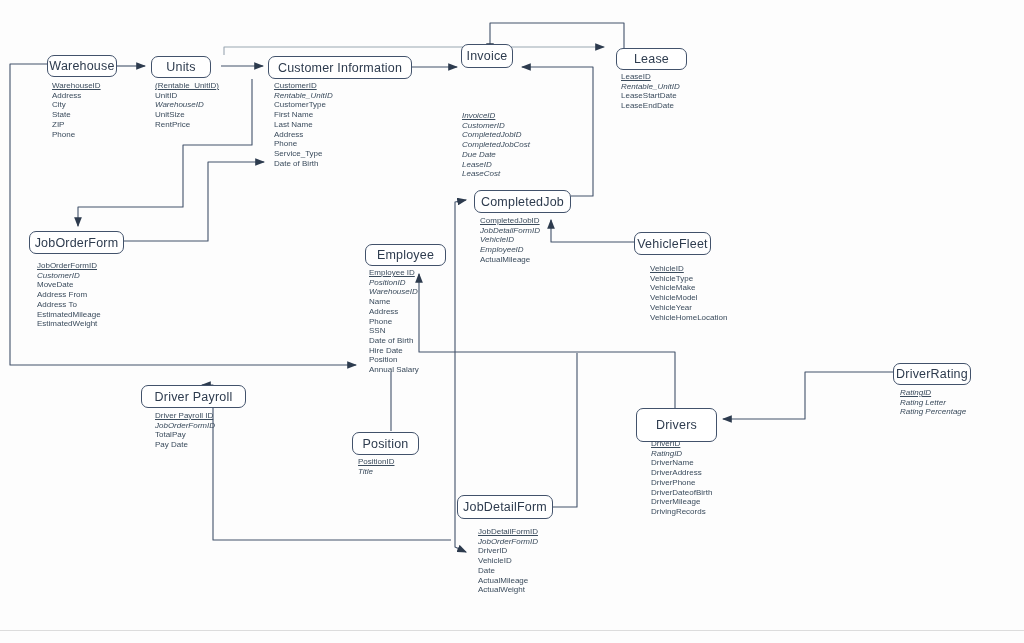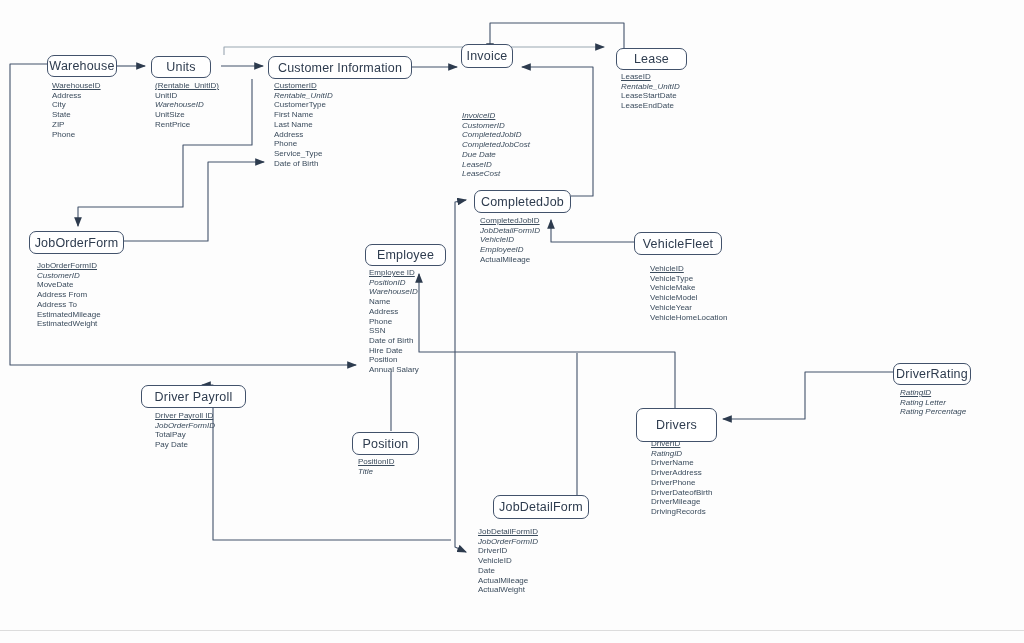--- a/index.html
+++ b/index.html
@@ -117,21 +117,21 @@
       <div class="entity" style="left: 474px; top: 190px; width: 97px; height: 23px;">
         <span class="title">CompletedJob</span>
       </div>
       <div class="attrs" style="left: 480px; top: 216px;">
         <div class="attr u">CompletedJobID</div>
         <div class="attr i">JobDetailFormID</div>
         <div class="attr i">VehicleID</div>
         <div class="attr i">EmployeeID</div>
         <div class="attr">ActualMileage</div>
       </div>
-      <div class="entity" style="left: 634px; top: 232px; width: 88px; height: 23px;">
+      <div class="entity" style="left: 634px; top: 232px; width: 77px; height: 23px;">
         <span class="title">VehicleFleet</span>
       </div>
       <div class="attrs" style="left: 650px; top: 264px;">
         <div class="attr u">VehicleID</div>
         <div class="attr">VehicleType</div>
         <div class="attr">VehicleMake</div>
         <div class="attr">VehicleModel</div>
         <div class="attr">VehicleYear</div>
         <div class="attr">VehicleHomeLocation</div>
       </div>
@@ -193,21 +193,21 @@
         <div class="attr">DrivingRecords</div>
       </div>
       <div class="entity" style="left: 893px; top: 363px; width: 78px; height: 22px;">
         <span class="title">DriverRating</span>
       </div>
       <div class="attrs" style="left: 900px; top: 388px;">
         <div class="attr u i">RatingID</div>
         <div class="attr i">Rating Letter</div>
         <div class="attr i">Rating Percentage</div>
       </div>
-      <div class="entity" style="left: 457px; top: 495px; width: 96px; height: 24px; margin-left: 36px;">
+      <div class="entity" style="left: 457px; top: 495px; width: 96px; height: 24px;">
         <span class="title">JobDetailForm</span>
       </div>
       <div class="attrs" style="left: 478px; top: 527px;">
         <div class="attr u">JobDetailFormID</div>
         <div class="attr i">JobOrderFormID</div>
         <div class="attr">DriverID</div>
         <div class="attr">VehicleID</div>
         <div class="attr">Date</div>
         <div class="attr">ActualMileage</div>
         <div class="attr">ActualWeight</div>

